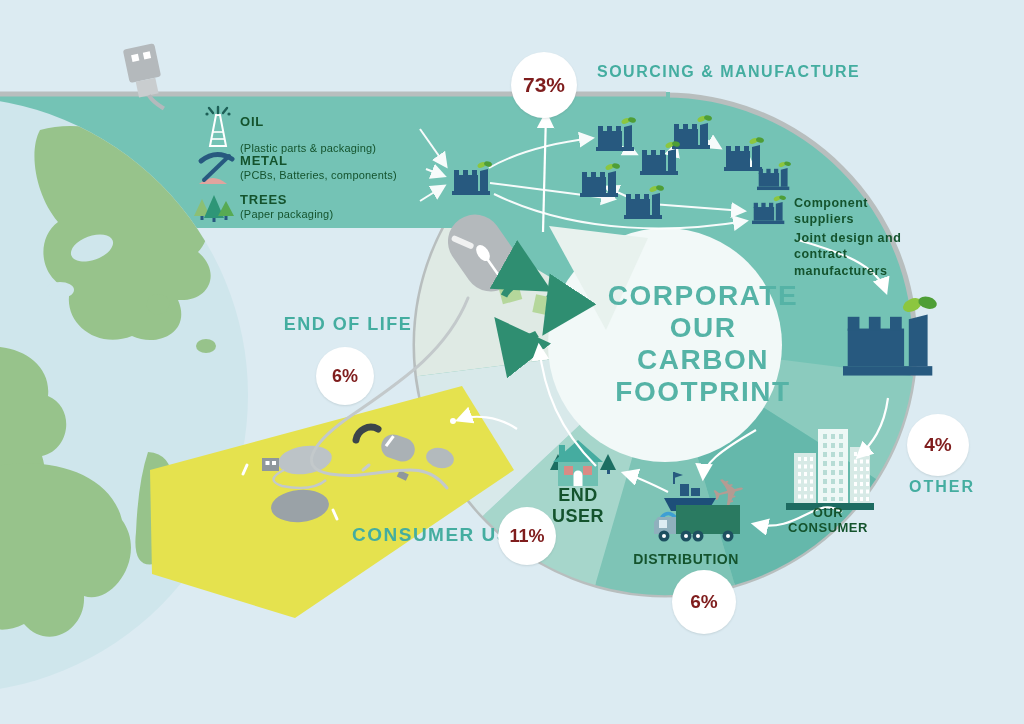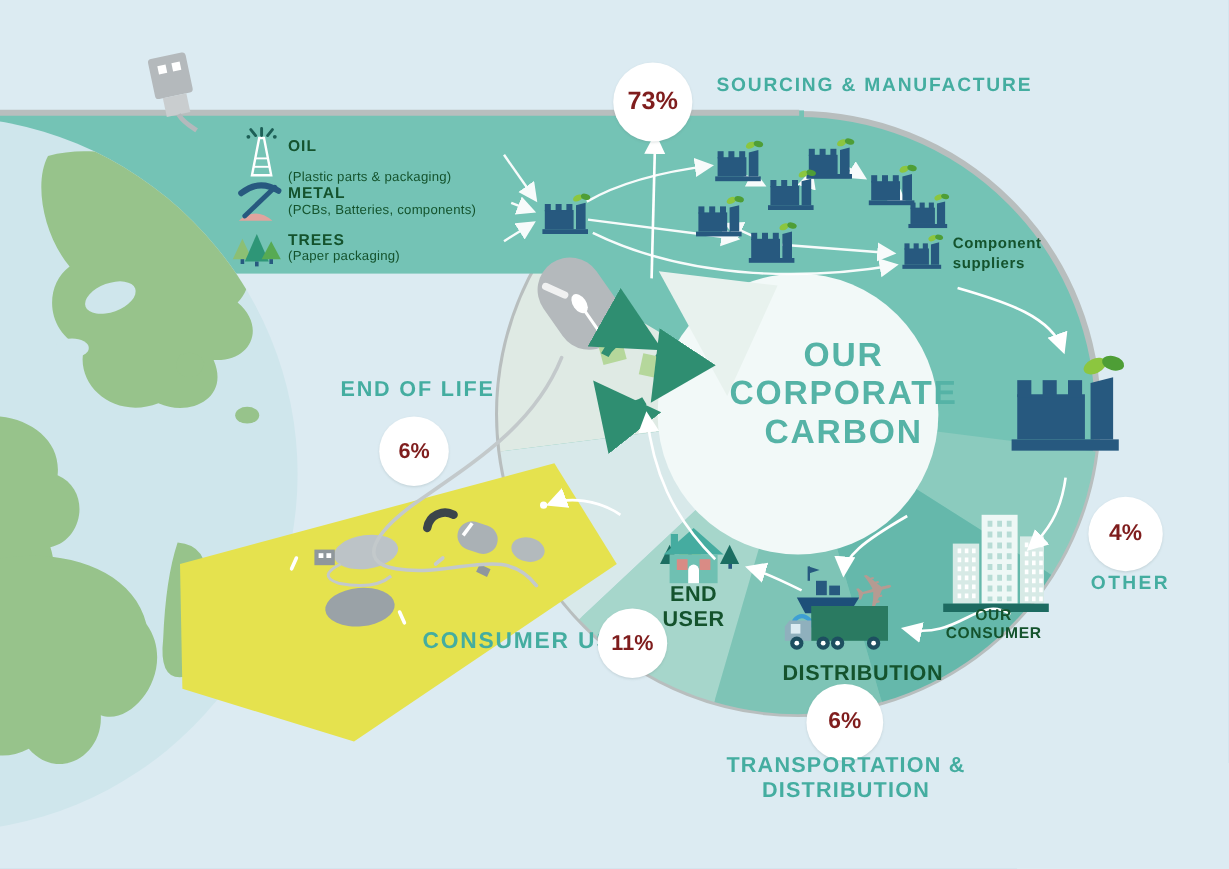--- a/index.html
+++ b/index.html
@@ -243,44 +243,45 @@
     <path d="M668,492 C652,484 640,478 624,473" marker-end="url(#aw)"></path>
     <path d="M756,430 C718,452 704,464 703,478" marker-end="url(#aw)"></path>
     <path d="M596,466 C560,430 544,392 539,346" marker-end="url(#aw)"></path>
     <path d="M543,232 L546,114" marker-end="url(#aw)"></path>
     <path d="M517,429 C498,416 474,414 458,420" marker-end="url(#aw)"></path>
     <circle cx="453" cy="421" r="3" fill="#ffffff" stroke="none"></circle>
   </g>
 </svg>
 
 <div id="title">
+  <div>CORPORATE</div>
   <div>OUR</div>
-  <div>CORPORATE</div>
   <div>CARBON</div>
+  <div>FOOTPRINT</div>
 </div>
 
 <div class="tl" style="left:597px;top:63px;font-size:16px;">SOURCING &amp; MANUFACTURE</div>
 <div class="badge" style="left:511px;top:52px;width:66px;height:66px;font-size:21px;">73%</div>
 
 <div class="tl" style="left:268px;top:314px;width:160px;text-align:center;font-size:18px;">END OF LIFE</div>
 <div class="badge" style="left:316px;top:347px;width:58px;height:58px;font-size:18px;">6%</div>
 
 <div class="tl" style="left:352px;top:524px;font-size:19px;">CONSUMER USE</div>
 <div class="badge" style="left:498px;top:507px;width:58px;height:58px;font-size:18px;">11%</div>
 
 <div class="badge" style="left:672px;top:570px;width:64px;height:64px;font-size:19px;">6%</div>
-<div class="tl" style="left:545px;top:627px;width:320px;text-align:center;font-size:18px;letter-spacing:1px;">TRANSPORTATION &amp; DISTRIBUTION</div>
 
 <div class="badge" style="left:907px;top:414px;width:62px;height:62px;font-size:19px;">4%</div>
 <div class="tl" style="left:909px;top:478px;font-size:16px;letter-spacing:2px;">OTHER</div>
 
 <div class="wl" style="left:772px;top:505px;width:112px;text-align:center;font-size:13px;">OUR CONSUMER</div>
 <div class="wl" style="left:532px;top:485px;width:92px;text-align:center;font-size:18px;">END USER</div>
-<div class="wl" style="left:652px;top:551px;width:108px;text-align:center;font-size:18px;">DISTRIBUTION</div>
+<div class="wl" style="left:632px;top:551px;width:108px;text-align:center;font-size:14px;">DISTRIBUTION</div>
 <div class="wl node-sm" style="left:794px;top:164px;width:112px;font-weight:600;">Component suppliers</div>
+<div class="wl node-sm" style="left:794px;top:199px;width:120px;font-weight:600;">Joint design and contract manufacturers</div>
 
 <div class="wl mat-name" style="left:240px;top:114px;">OIL</div>
 <div class="wl mat-desc" style="left:240px;top:142px;">(Plastic parts &amp; packaging)</div>
 <div class="wl mat-name" style="left:240px;top:153px;">METAL</div>
 <div class="wl mat-desc" style="left:240px;top:169px;">(PCBs, Batteries, components)</div>
 <div class="wl mat-name" style="left:240px;top:192px;">TREES</div>
 <div class="wl mat-desc" style="left:240px;top:208px;">(Paper packaging)</div>
 
 </div>
 

